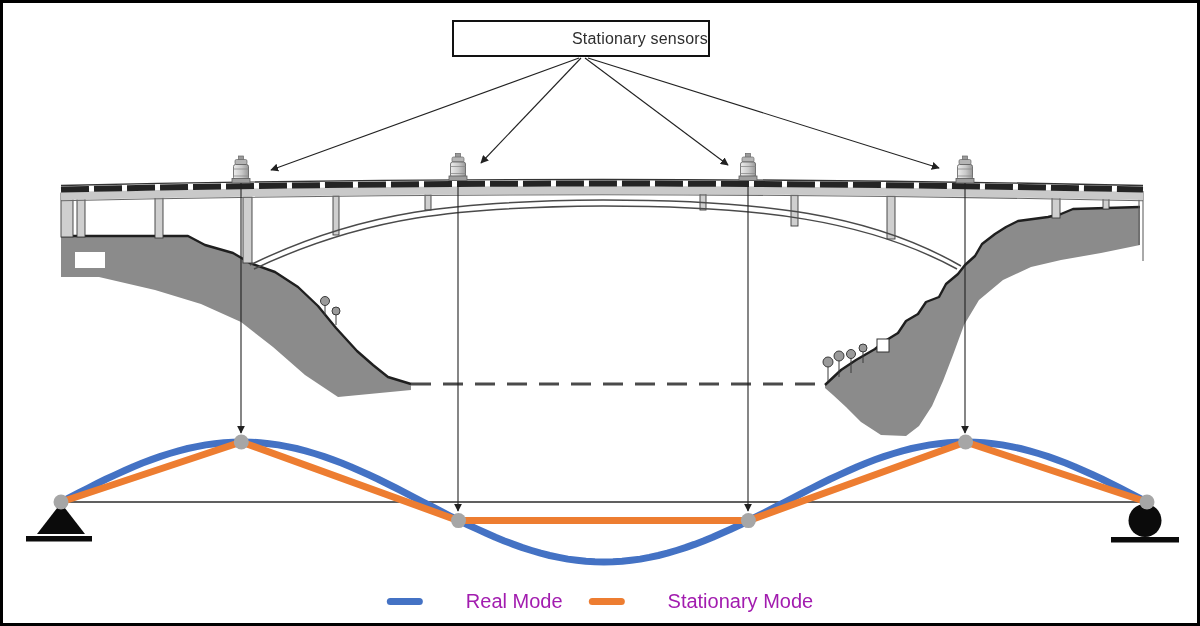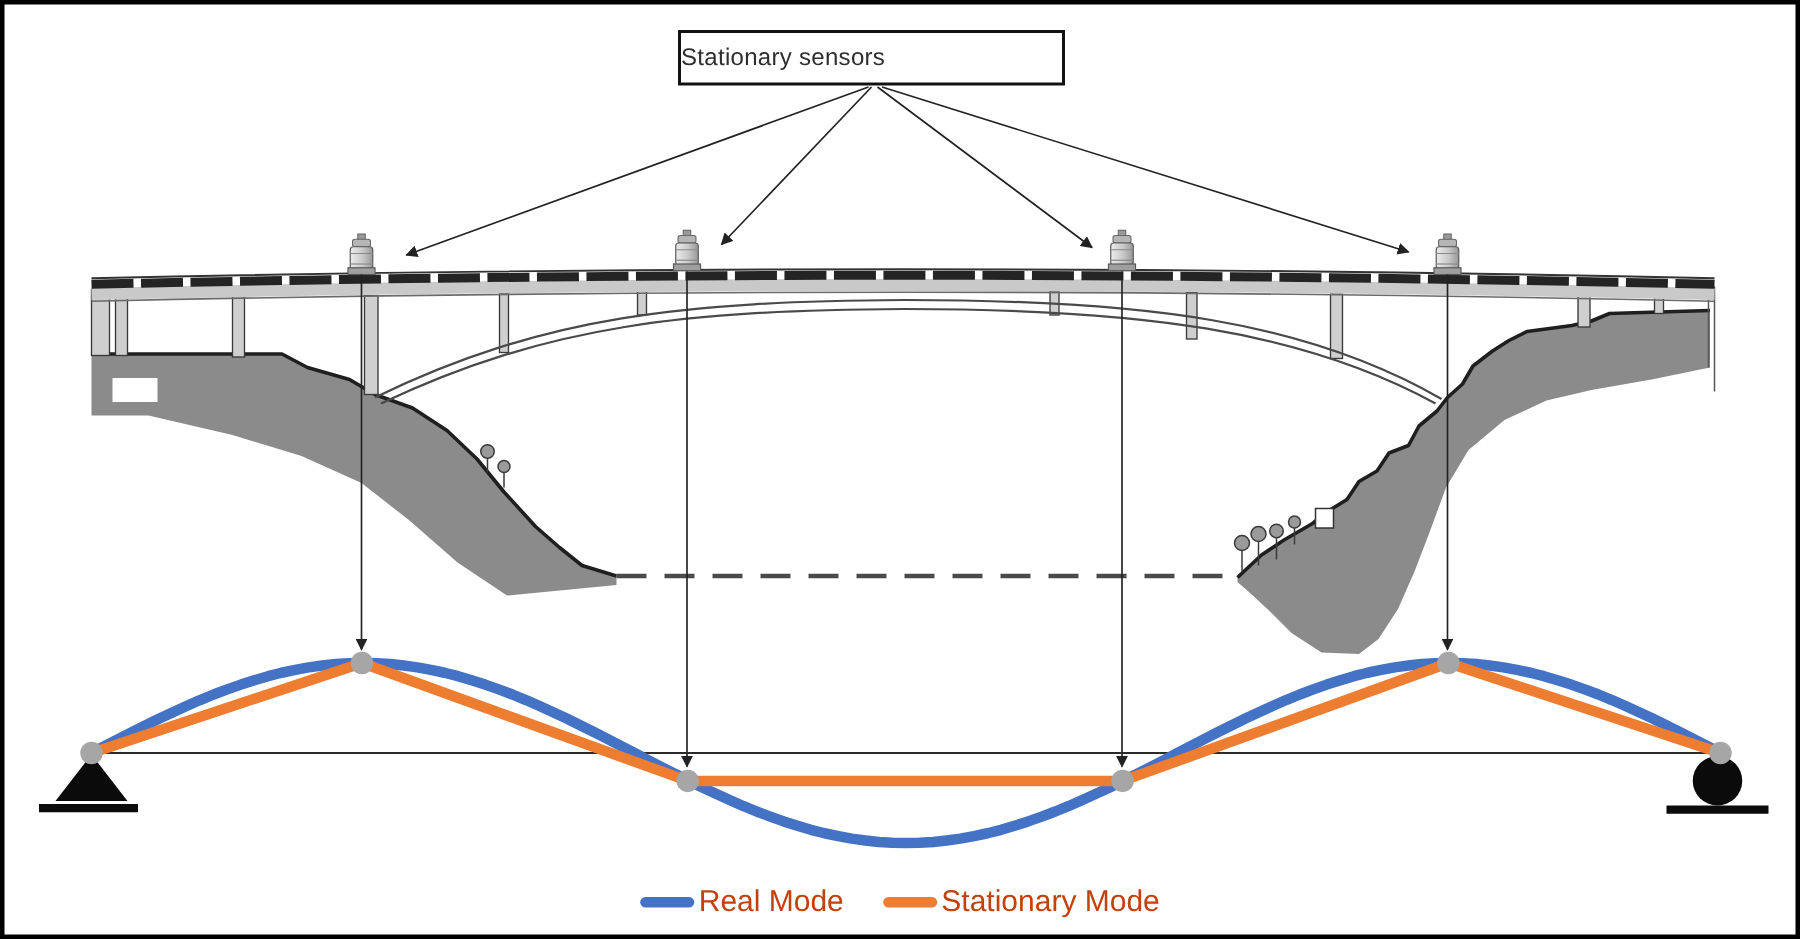--- a/index.html
+++ b/index.html
@@ -14,37 +14,37 @@
   }
   #scene{position:absolute;left:0;top:0;}
   
   .annotation-box{
     position:absolute;
     left:449px;top:17px;
     width:258px;height:37px;
     box-sizing:border-box;
     border:2px solid #121212;
     background:#fff;
-    display:flex;align-items:center;justify-content:flex-start;
+    display:flex;align-items:center;justify-content:flex-end;
     font-size:16px;color:#2e2e2e;letter-spacing:.2px;
   }
   
   .legend{
     position:absolute;
     left:50%;top:587px;
     transform:translateX(-50%);
     display:flex;align-items:center;gap:26px;
     white-space:nowrap;
   }
   .legend-item{display:flex;align-items:center;}
   .legend-swatch{
     width:36px;height:7px;border-radius:4px;
     margin-right:3px;flex:0 0 auto;
   }
-  .legend-label{font-size:20px;color:#c2410c;}
+  .legend-label{font-size:20px;color:#a21caf;margin-left:40px;}
 </style>
 </head>
 <body>
 
 <div id="figure">
 
   <svg id="scene" width="1194" height="620" viewBox="0 0 1194 620">
     <defs>
       <linearGradient id="gradSensor" x1="0" y1="0" x2="1" y2="0">
         <stop offset="0" stop-color="#ececec"></stop>

